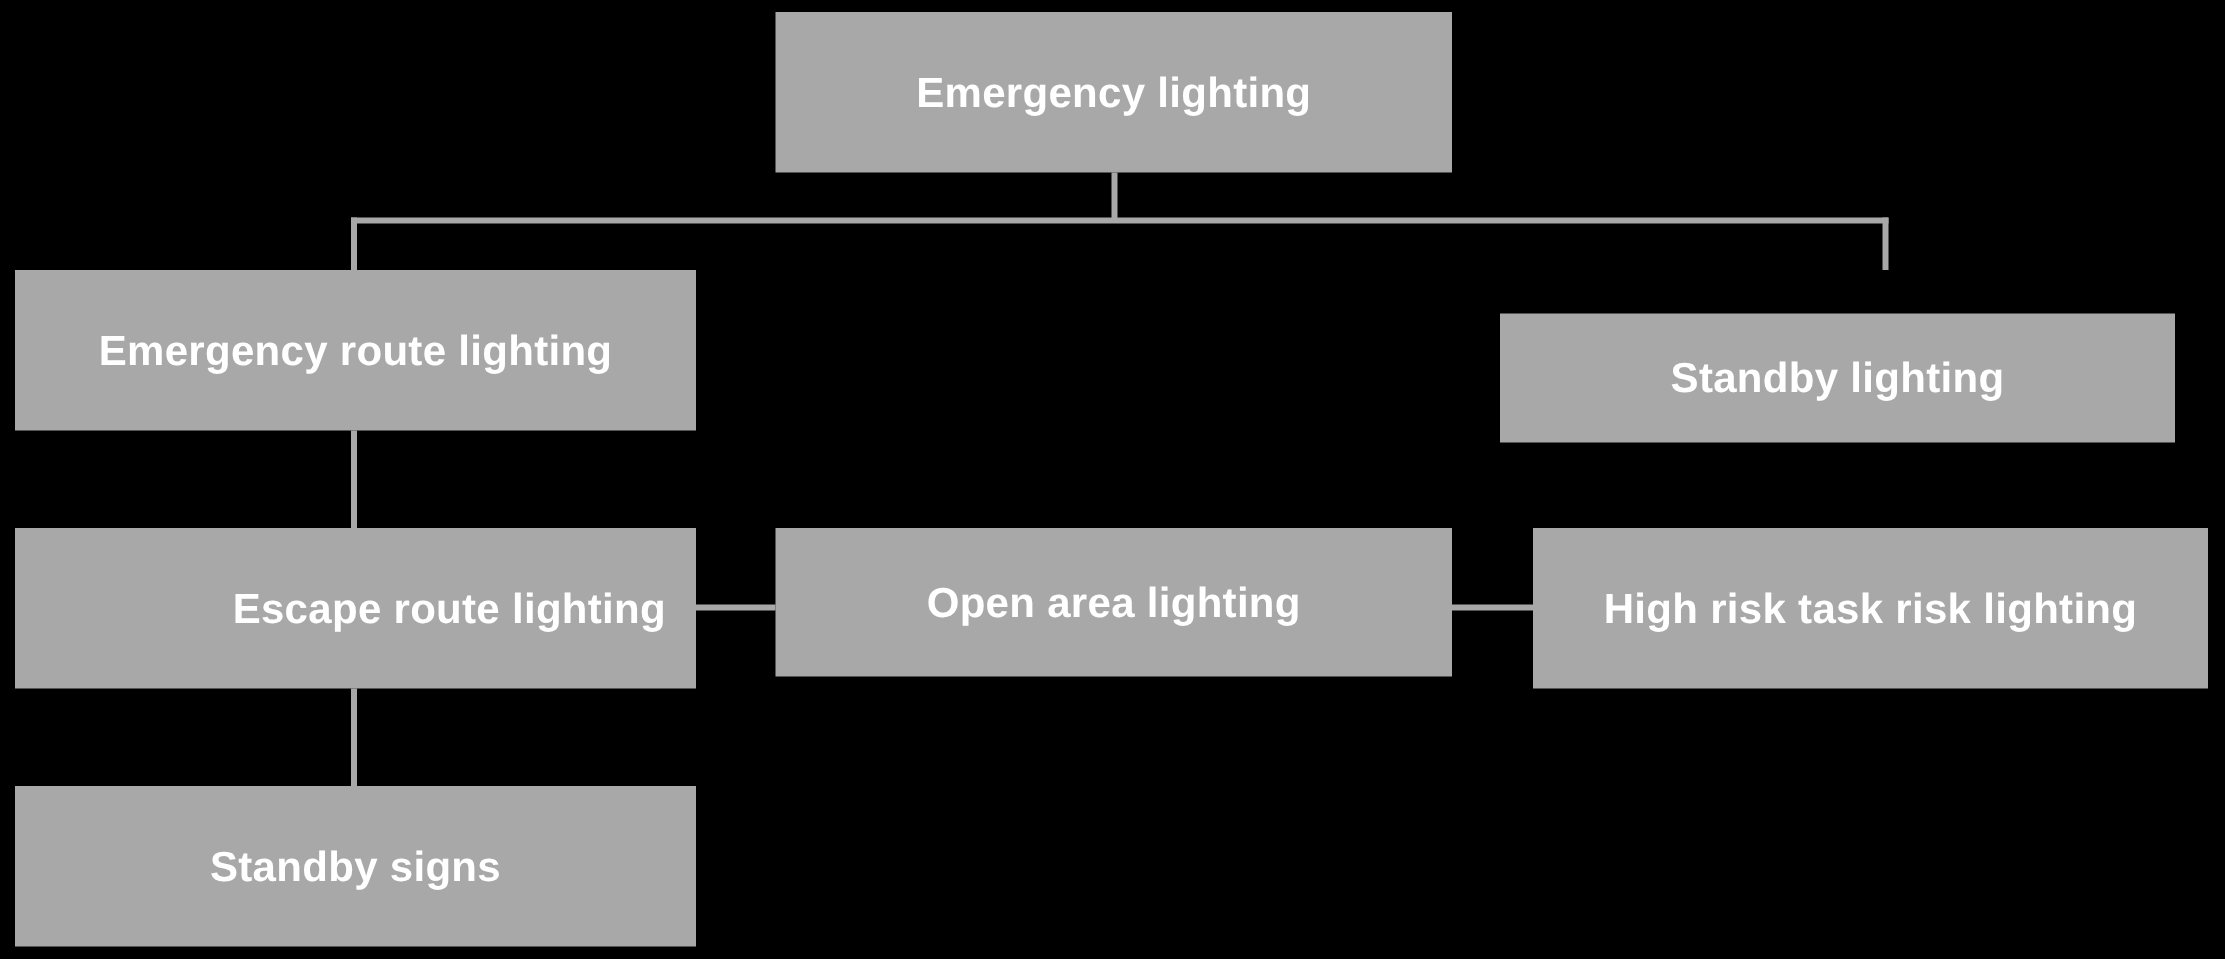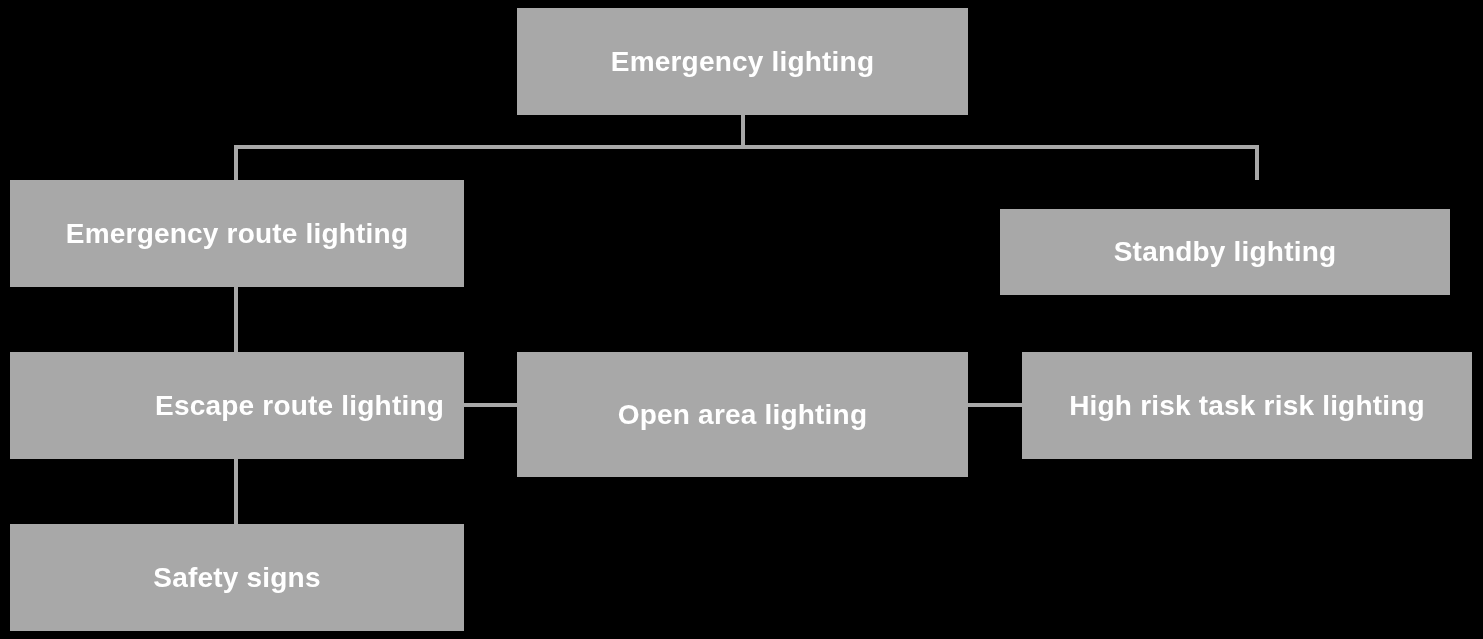--- a/index.html
+++ b/index.html
@@ -33,21 +33,21 @@
   .connector {
     position: absolute;
     background: #a8a8a8;
   }
 
   
   #node-emergency-lighting        { left: 517px;  top: 8px;   width: 451px; height: 107px; }
   #node-emergency-escape-lighting { left: 10px;   top: 180px; width: 454px; height: 107px; }
   #node-standby-lighting          { left: 1000px; top: 180px; width: 450px; height: 86px; margin-top: 29px; }
   #node-escape-route-lighting     { left: 10px;   top: 352px; width: 454px; height: 107px; justify-content: flex-end; }
-  #node-open-area-lighting        { left: 517px;  top: 352px; width: 451px; height: 125px; }
+  #node-open-area-lighting        { left: 517px;  top: 352px; width: 451px; height: 99px; }
   #node-high-risk-task-area       { left: 1022px; top: 352px; width: 450px; height: 107px; }
   #node-safety-signs              { left: 10px;   top: 524px; width: 454px; height: 107px; }
 
   
   #conn-top-stub        { left: 741px;  top: 115px; width: 4px;    height: 31px; }
   #conn-rail            { left: 234px;  top: 145px; width: 1025px; height: 4px;  }
   #conn-rail-left-drop  { left: 234px;  top: 145px; width: 4px;    height: 35px; }
   #conn-rail-right-drop { left: 1255px; top: 145px; width: 4px;    height: 35px; }
   #conn-escape-drop-1   { left: 234px;  top: 287px; width: 4px;    height: 65px; }
   #conn-escape-drop-2   { left: 234px;  top: 459px; width: 4px;    height: 65px; }
@@ -86,16 +86,16 @@
 
   <div class="node" id="node-open-area-lighting">
     <span>Open area lighting</span>
   </div>
 
   <div class="node" id="node-high-risk-task-area">
     <span>High risk task risk lighting</span>
   </div>
 
   <div class="node" id="node-safety-signs">
-    <span>Safety signs</span>
+    <span>Standby signs</span>
   </div>
 
 </div>
 
 </body></html>

